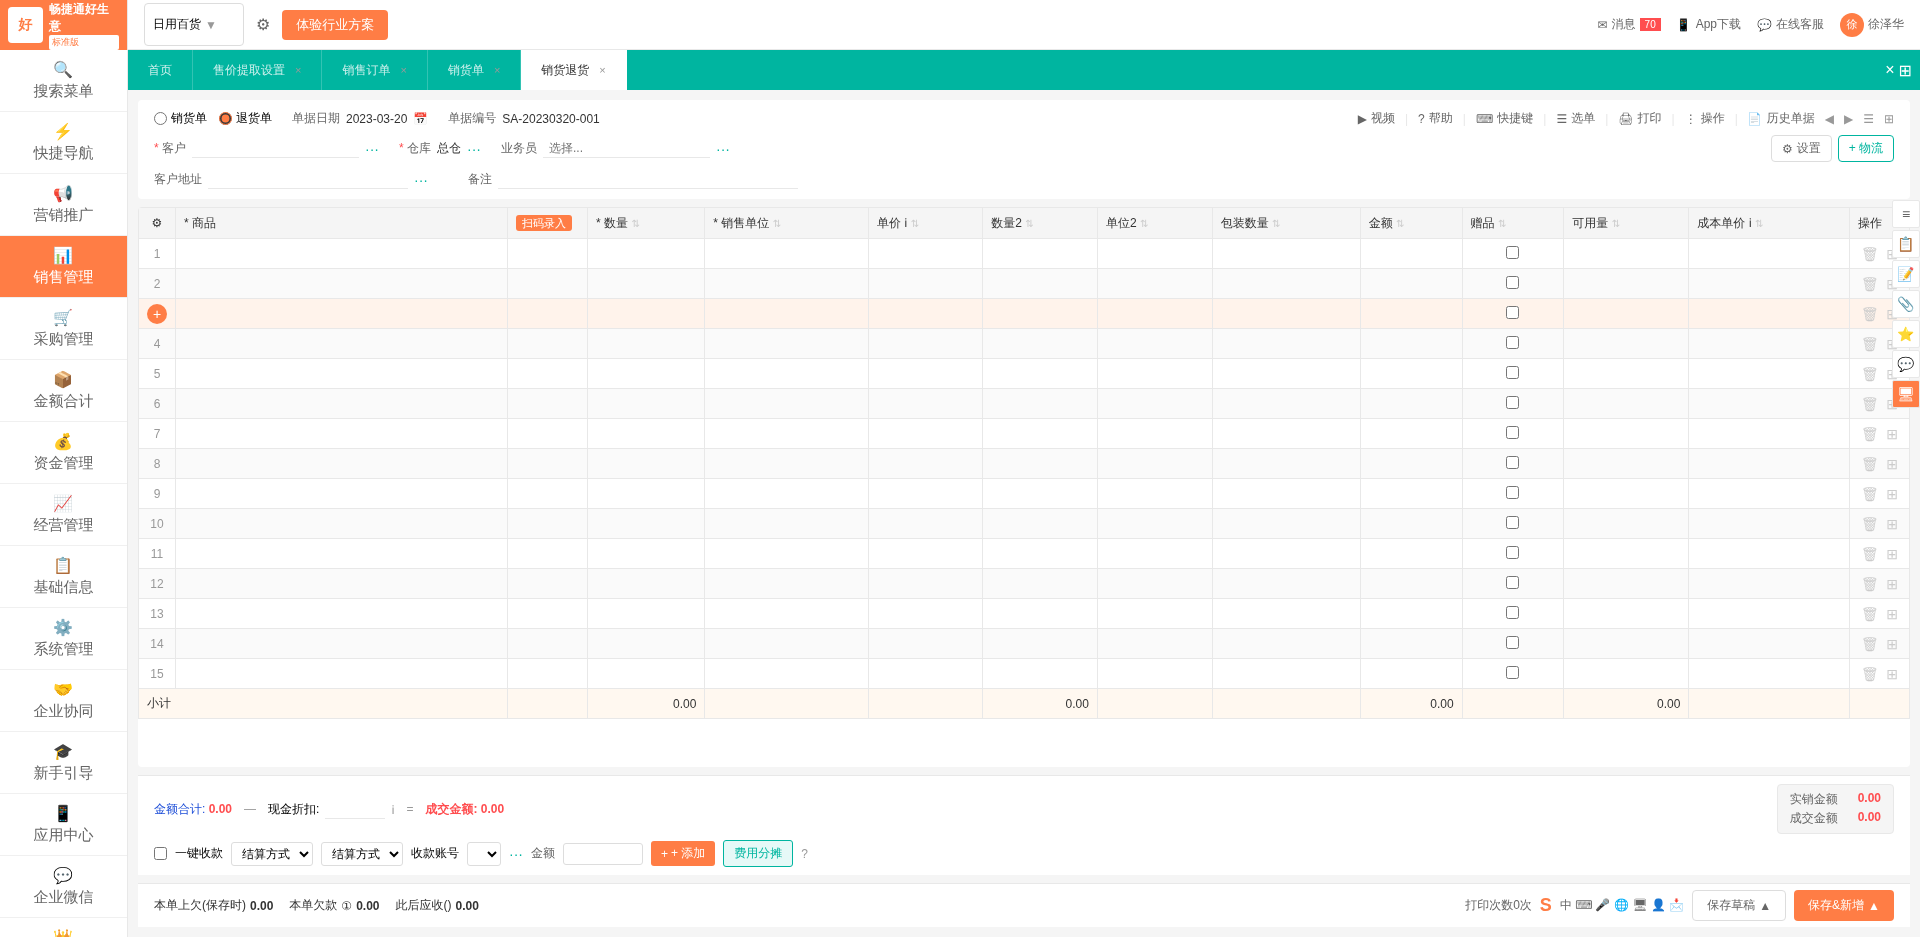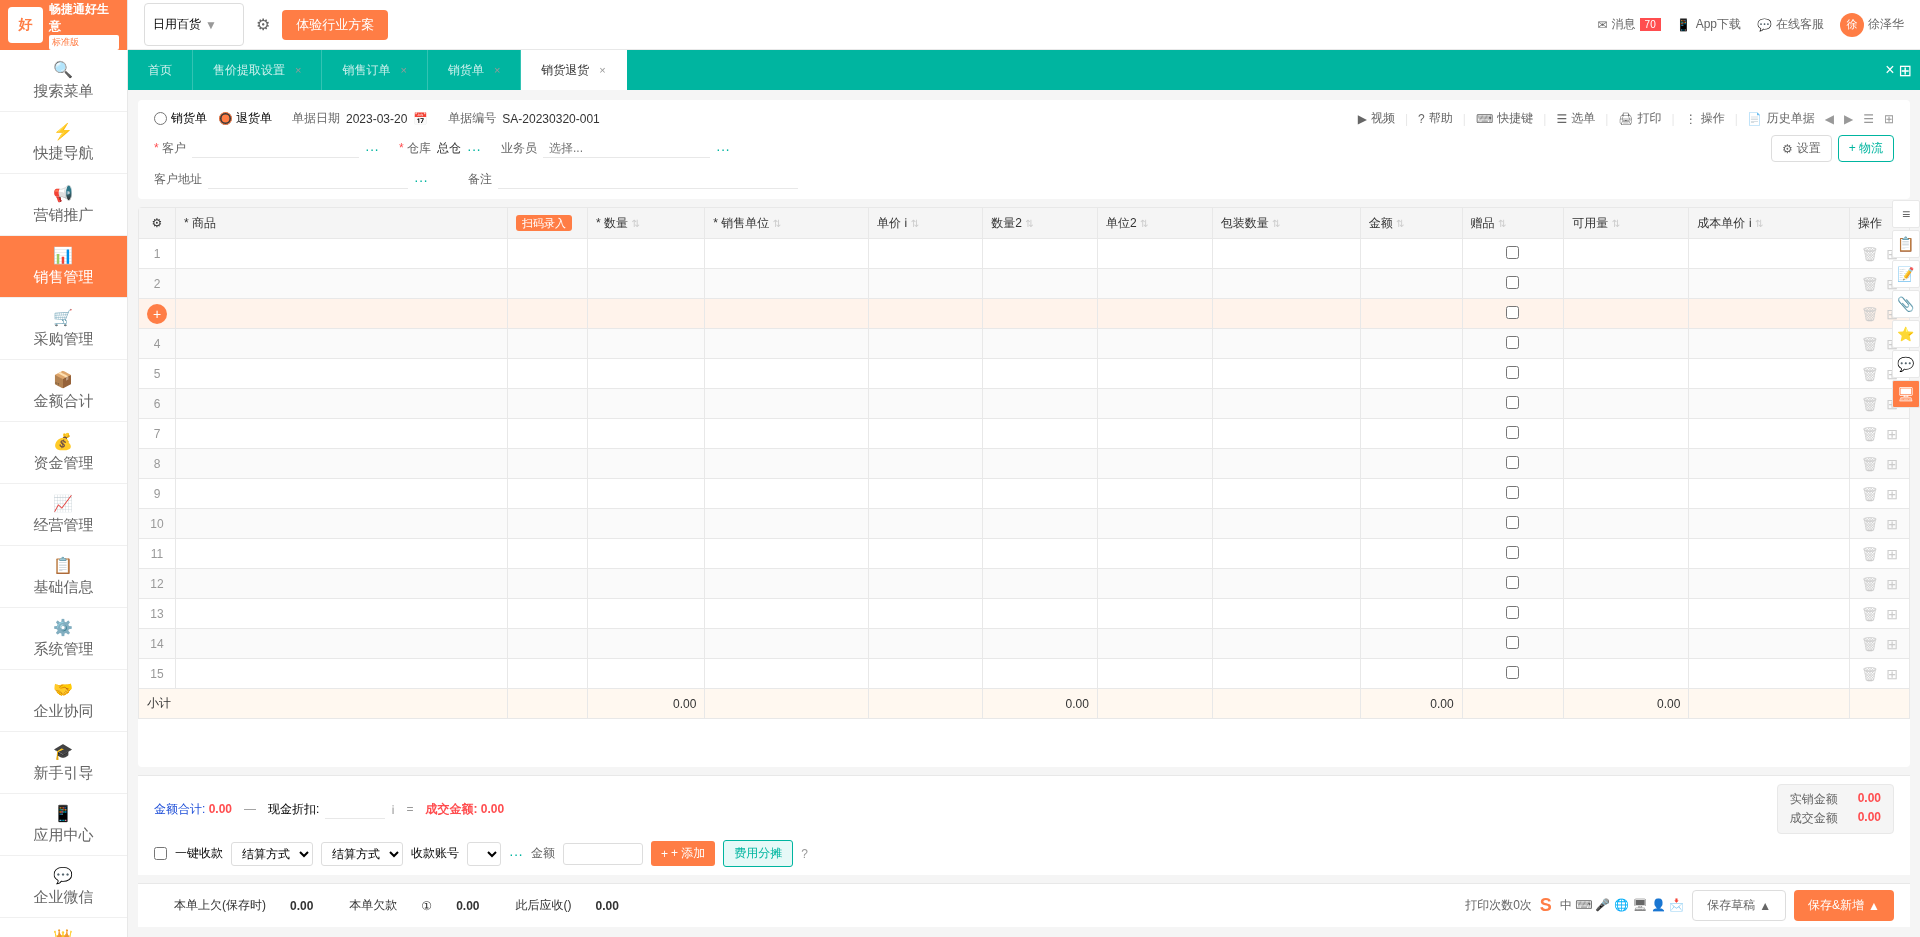--- a/index.html
+++ b/index.html
@@ -86,21 +86,21 @@
     .payment-row { display: flex; align-items: center; gap: 8px; }
     .checkbox-small { accent-color: #ff7d45; }
     .select-small { border: 1px solid #ddd; border-radius: 3px; padding: 3px 6px; background: #fff; }
     .input-small { border: 1px solid #ddd; border-radius: 3px; padding: 3px 6px; min-width: 80px; }
     .btn-add { background: #ff7d45; color: #fff; border: none; border-radius: 3px; padding: 4px 10px; cursor: pointer; display: flex; align-items: center; gap: 3px; }
     .btn-expense { border: 1px solid #00b5a0; color: #00b5a0; background: #e6f9f7; border-radius: 3px; padding: 4px 10px; cursor: pointer; }
 
     
     .status-bar { background: #fff; border-top: 1px solid #e8e8e8; padding: 6px 16px; display: flex; align-items: center; gap: 16px; }
     .status-item { color: #666; display: flex; align-items: center; gap: 4px; }
-    .status-item span { color: #333; margin-left: 20px; }
+    .status-item span { color: #333; }
     .status-right { margin-left: auto; display: flex; align-items: center; gap: 8px; }
 
     
     .save-btn-group { display: flex; gap: 8px; }
     .btn-save-draft { border: 1px solid #ddd; border-radius: 4px; padding: 6px 14px; background: #fff; cursor: pointer; color: #666; display: flex; align-items: center; gap: 4px; }
     .btn-save-new { background: #ff7d45; color: #fff; border: none; border-radius: 4px; padding: 6px 14px; cursor: pointer; display: flex; align-items: center; gap: 4px; }
 
     
     .right-tools { position: fixed; right: 0; top: 200px; display: flex; flex-direction: column; gap: 2px; z-index: 100; }
     .right-tool-item { background: #fff; border: 1px solid #e8e8e8; width: 28px; height: 28px; display: flex; align-items: center; justify-content: center; cursor: pointer; color: #666; font-size: 14px; border-radius: 2px; }

